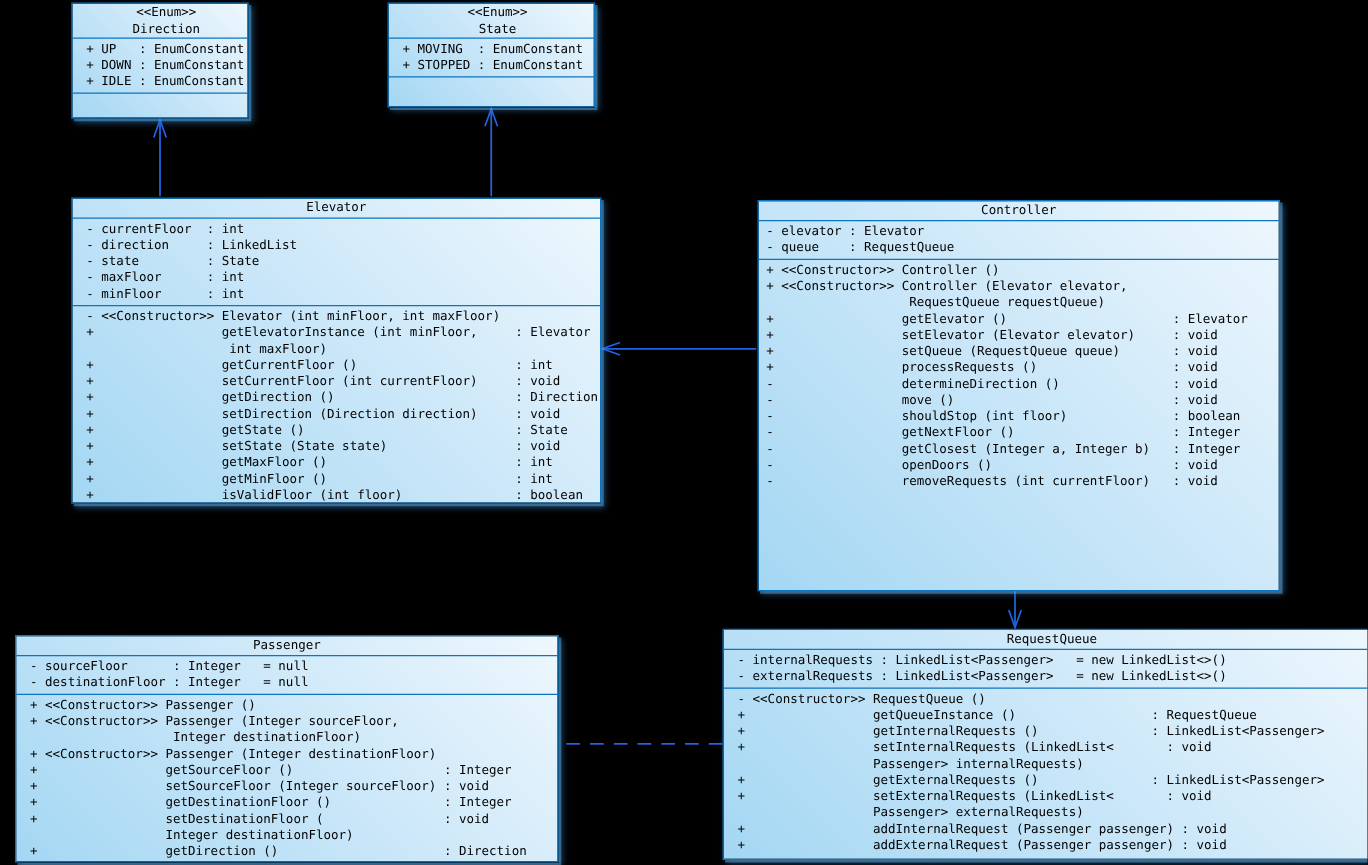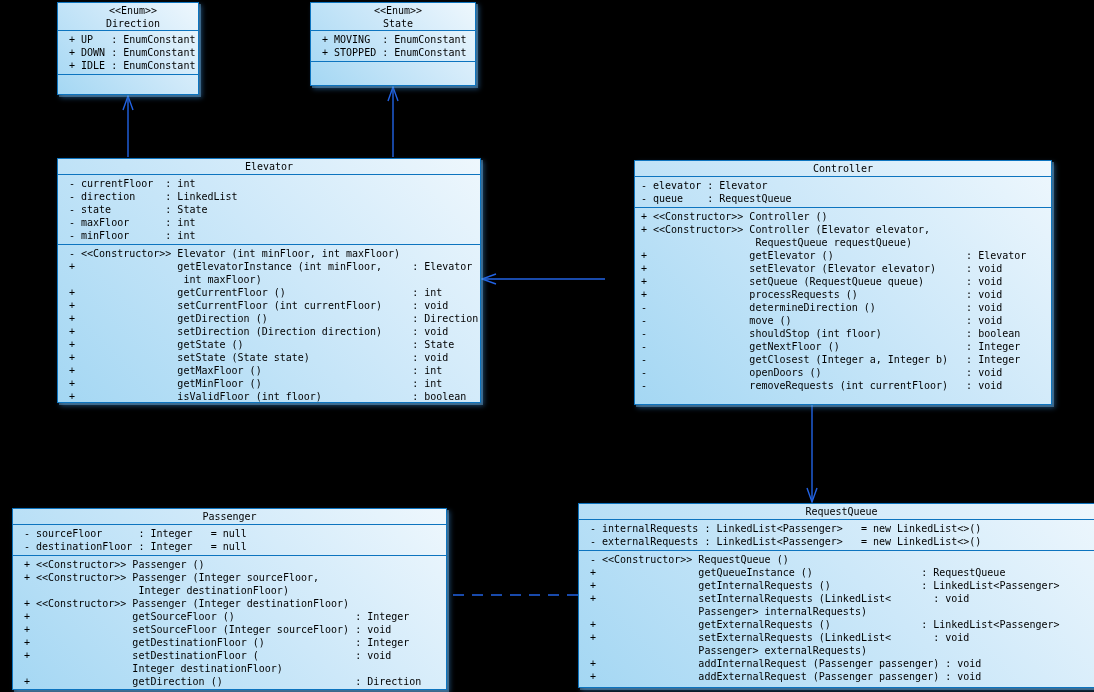--- a/index.html
+++ b/index.html
@@ -25,21 +25,21 @@
   .uml-attrs{
     border-bottom:1px solid #0d74bf;
     padding:2px 2px 2px 11px;flex:none;box-sizing:border-box;
   }
   .uml-methods{padding:2px 12px 2px 11px;flex:1 1 auto;box-sizing:border-box;overflow:hidden;}
   #box-controller .uml-attrs,#box-controller .uml-methods{padding-left:6px;}
   .code-line{white-space:pre;height:13px;line-height:13px;}
   #box-direction{left:57px;top:2px;width:142px;height:93px;}
   #box-state{left:310px;top:2px;width:166px;height:84px;}
   #box-elevator{left:57px;top:158px;width:424px;height:245px;}
-  #box-controller{left:634px;top:160px;width:418px;height:245px;}
+  #box-controller{left:606px;top:160px;width:418px;height:313px;}
   #box-passenger{left:1px;top:508px;width:435px;height:182px;margin-left:11px;}
   #box-queue{left:578px;top:503px;width:527px;height:185px;}
   #relationship-layer{position:absolute;left:0;top:0;pointer-events:none;}
 </style>
 </head>
 <body>
 
 <svg id="relationship-layer" width="1094" height="692" viewBox="0 0 1094 692" stroke="#2263e4" stroke-width="1.4" fill="none">
   <g>
     <path d="M128,157 L128,96"></path>

